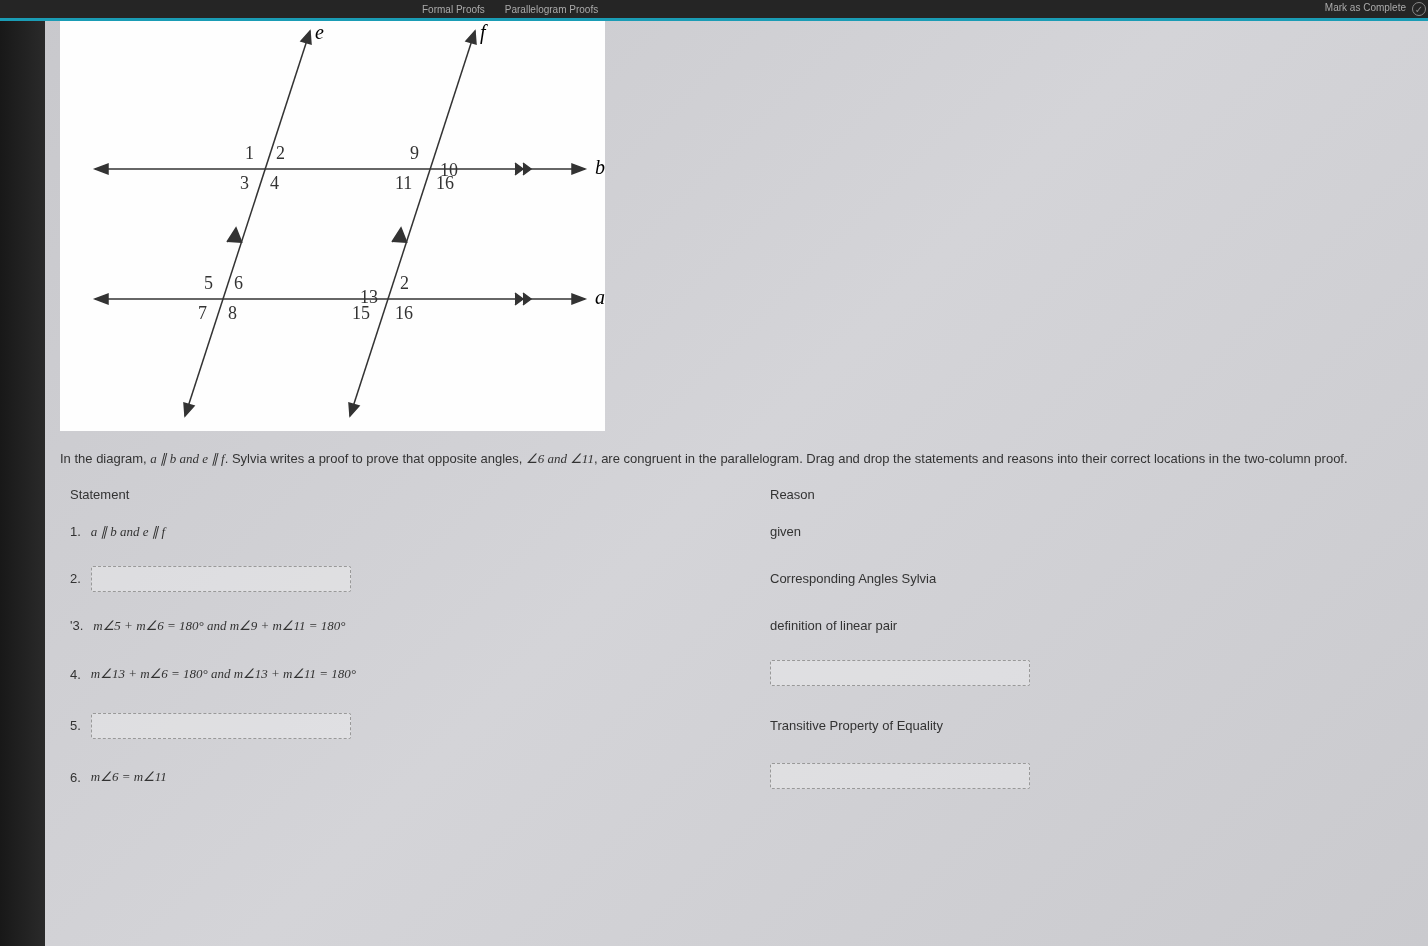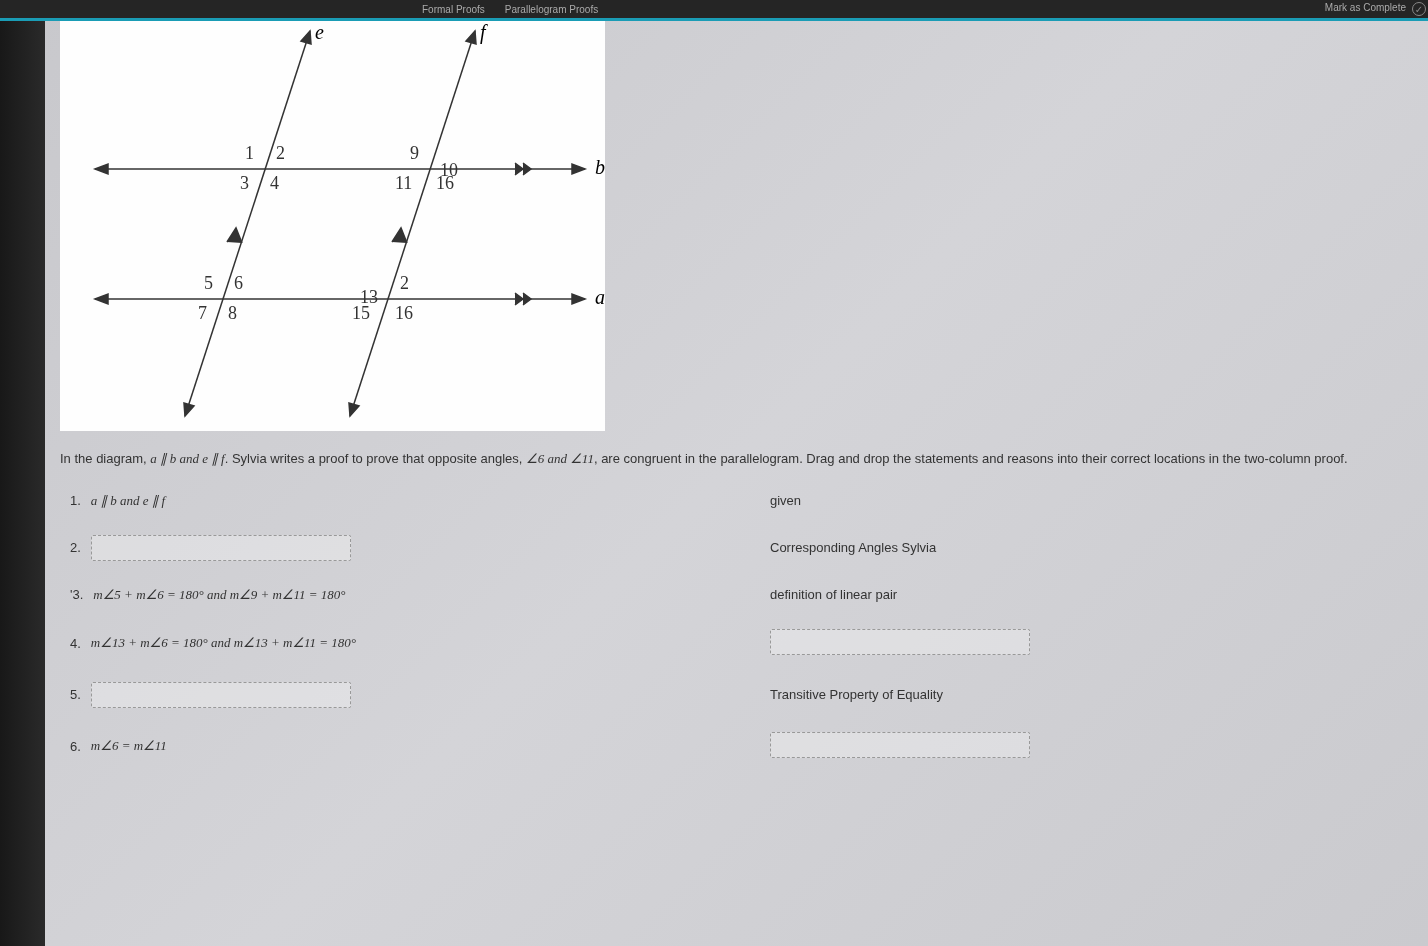--- a/index.html
+++ b/index.html
@@ -93,20 +93,24 @@
 <span class="anglenum" style="top:252px;left:340px">2</span>
 <span class="anglenum" style="top:282px;left:292px">15</span>
 <span class="anglenum" style="top:282px;left:335px">16</span>
 </div>
 
 <div class="prompt">
   <span>In the diagram, </span><span class="italic">a ∥ b and e ∥ f</span><span>. Sylvia writes a proof to prove that opposite angles, </span><span class="italic">∠6 and ∠11</span><span>, are congruent in the parallelogram. Drag and drop the statements and reasons into their correct locations in the two-column proof.</span>
 </div>
 
 <div class="table">
+  <div class="thead">
+    <div>Statement</div>
+    <div>Reason</div>
+  </div>
 
   <div class="trow">
     <div>
           <span class="num">1.</span>
           <span class="italic">a ∥ b and e ∥ f</span>
         </div>
     <div>given</div>
   </div>
 
   <div class="trow">

